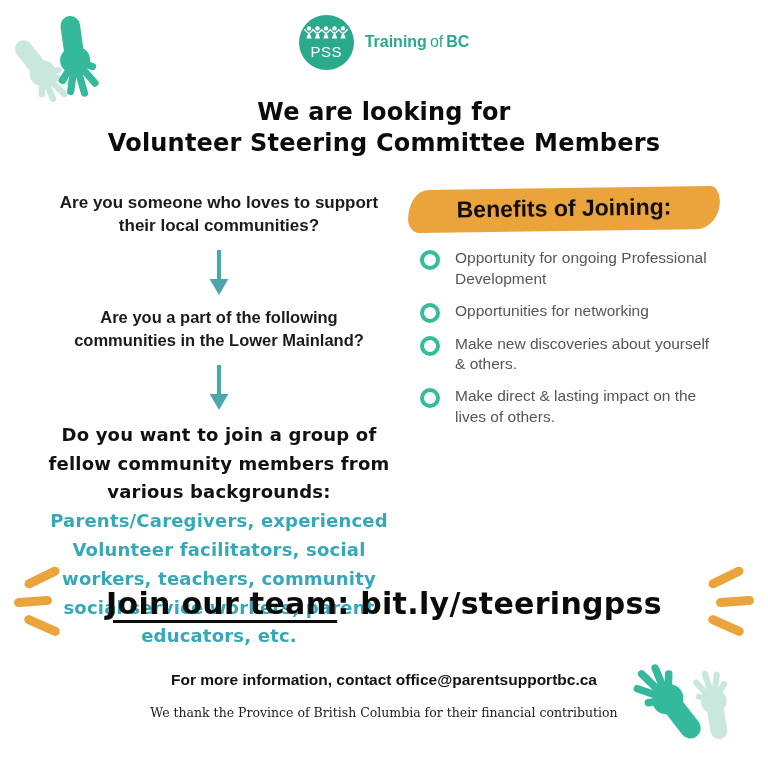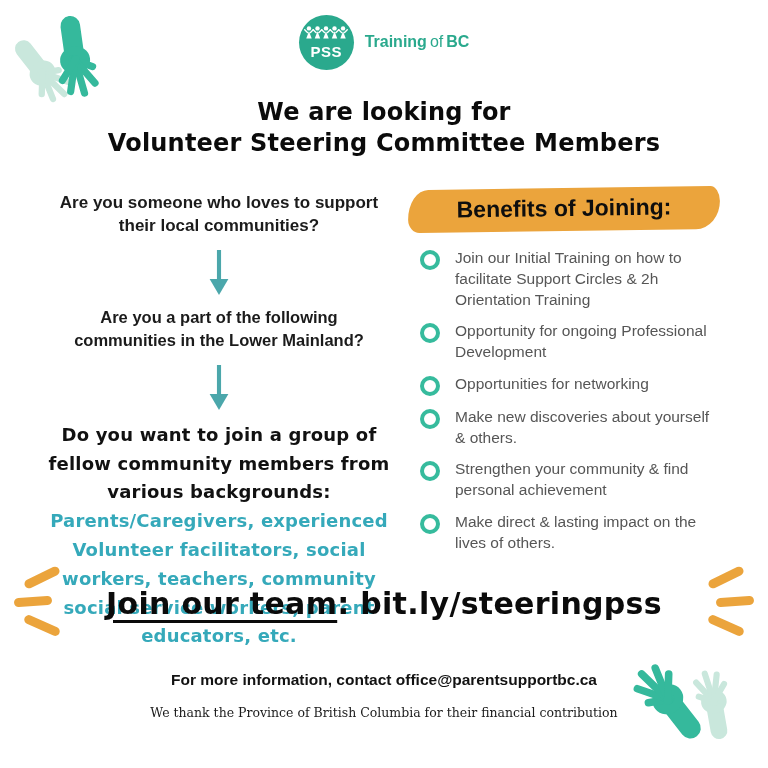--- a/index.html
+++ b/index.html
@@ -19,21 +19,21 @@
   .hand-mint-br{left:62px; top:26px; width:58px; height:92px; transform:rotate(-10deg); color:#c9e7dc;}
   .hand-teal-br{left:8px; top:16px; width:72px; height:108px; transform:rotate(-38deg); color:#35b99c;}
 
   
   .brand{position:absolute; top:15px; left:0; right:0; display:flex; justify-content:center; align-items:center; gap:11px;}
   .logo-circle{
     width:55px; height:55px; border-radius:50%; background:#2aa98d;
     display:flex; flex-direction:column; align-items:center; justify-content:flex-start;
   }
   .logo-figures{width:46px; height:19px; margin-top:9px;}
-  .logo-initials{color:#fff; font-weight:700; font-size:15px; letter-spacing:.5px; line-height:1; margin-top:1px;}
+  .logo-initials{color:#fff; font-weight:400; font-size:15px; letter-spacing:.5px; line-height:1; margin-top:1px;}
   .brand-text{text-align:center;}
   .brand-line1{color:#2aa98d; font-weight:700; font-size:17.5px; line-height:1.25;}
   .brand-line2{color:#2aa98d; font-size:16px; line-height:1.3;}
   .brand-line2 .b{font-weight:700;}
   .brand-line2 .r{font-weight:400; margin:0 3px;}
 
   
   .title{
     position:absolute; top:97px; left:0; right:0; text-align:center;
     font-family:"DejaVu Sans","Liberation Sans",sans-serif;
@@ -192,37 +192,29 @@
       <div class="q3">
         <span>Do you want to join a group of fellow community members from various backgrounds: </span><span class="q3-teal">Parents/Caregivers, experienced Volunteer facilitators, social workers, teachers, community social service workers, parent educators, etc.</span>
       </div>
     </div>
 
     <div class="right-col">
       <div class="benefits-heading">Benefits of Joining:</div>
       <ul class="benefits-list">
         <li>
             <span class="ring"></span>
-            <span class="benefit-text">Join our Initial Training on how to facilitate Support Circles &amp; 2h Orientation Training</span>
-          </li>
-        <li>
-            <span class="ring"></span>
             <span class="benefit-text">Opportunity for ongoing Professional Development</span>
           </li>
         <li>
             <span class="ring"></span>
             <span class="benefit-text">Opportunities for networking</span>
           </li>
         <li>
             <span class="ring"></span>
             <span class="benefit-text">Make new discoveries about yourself &amp; others.</span>
-          </li>
-        <li>
-            <span class="ring"></span>
-            <span class="benefit-text">Strengthen your community &amp; find personal achievement</span>
           </li>
         <li>
             <span class="ring"></span>
             <span class="benefit-text">Make direct &amp; lasting impact on the lives of others.</span>
           </li>
       </ul>
     </div>
   </div>
 
   <div class="cta">

